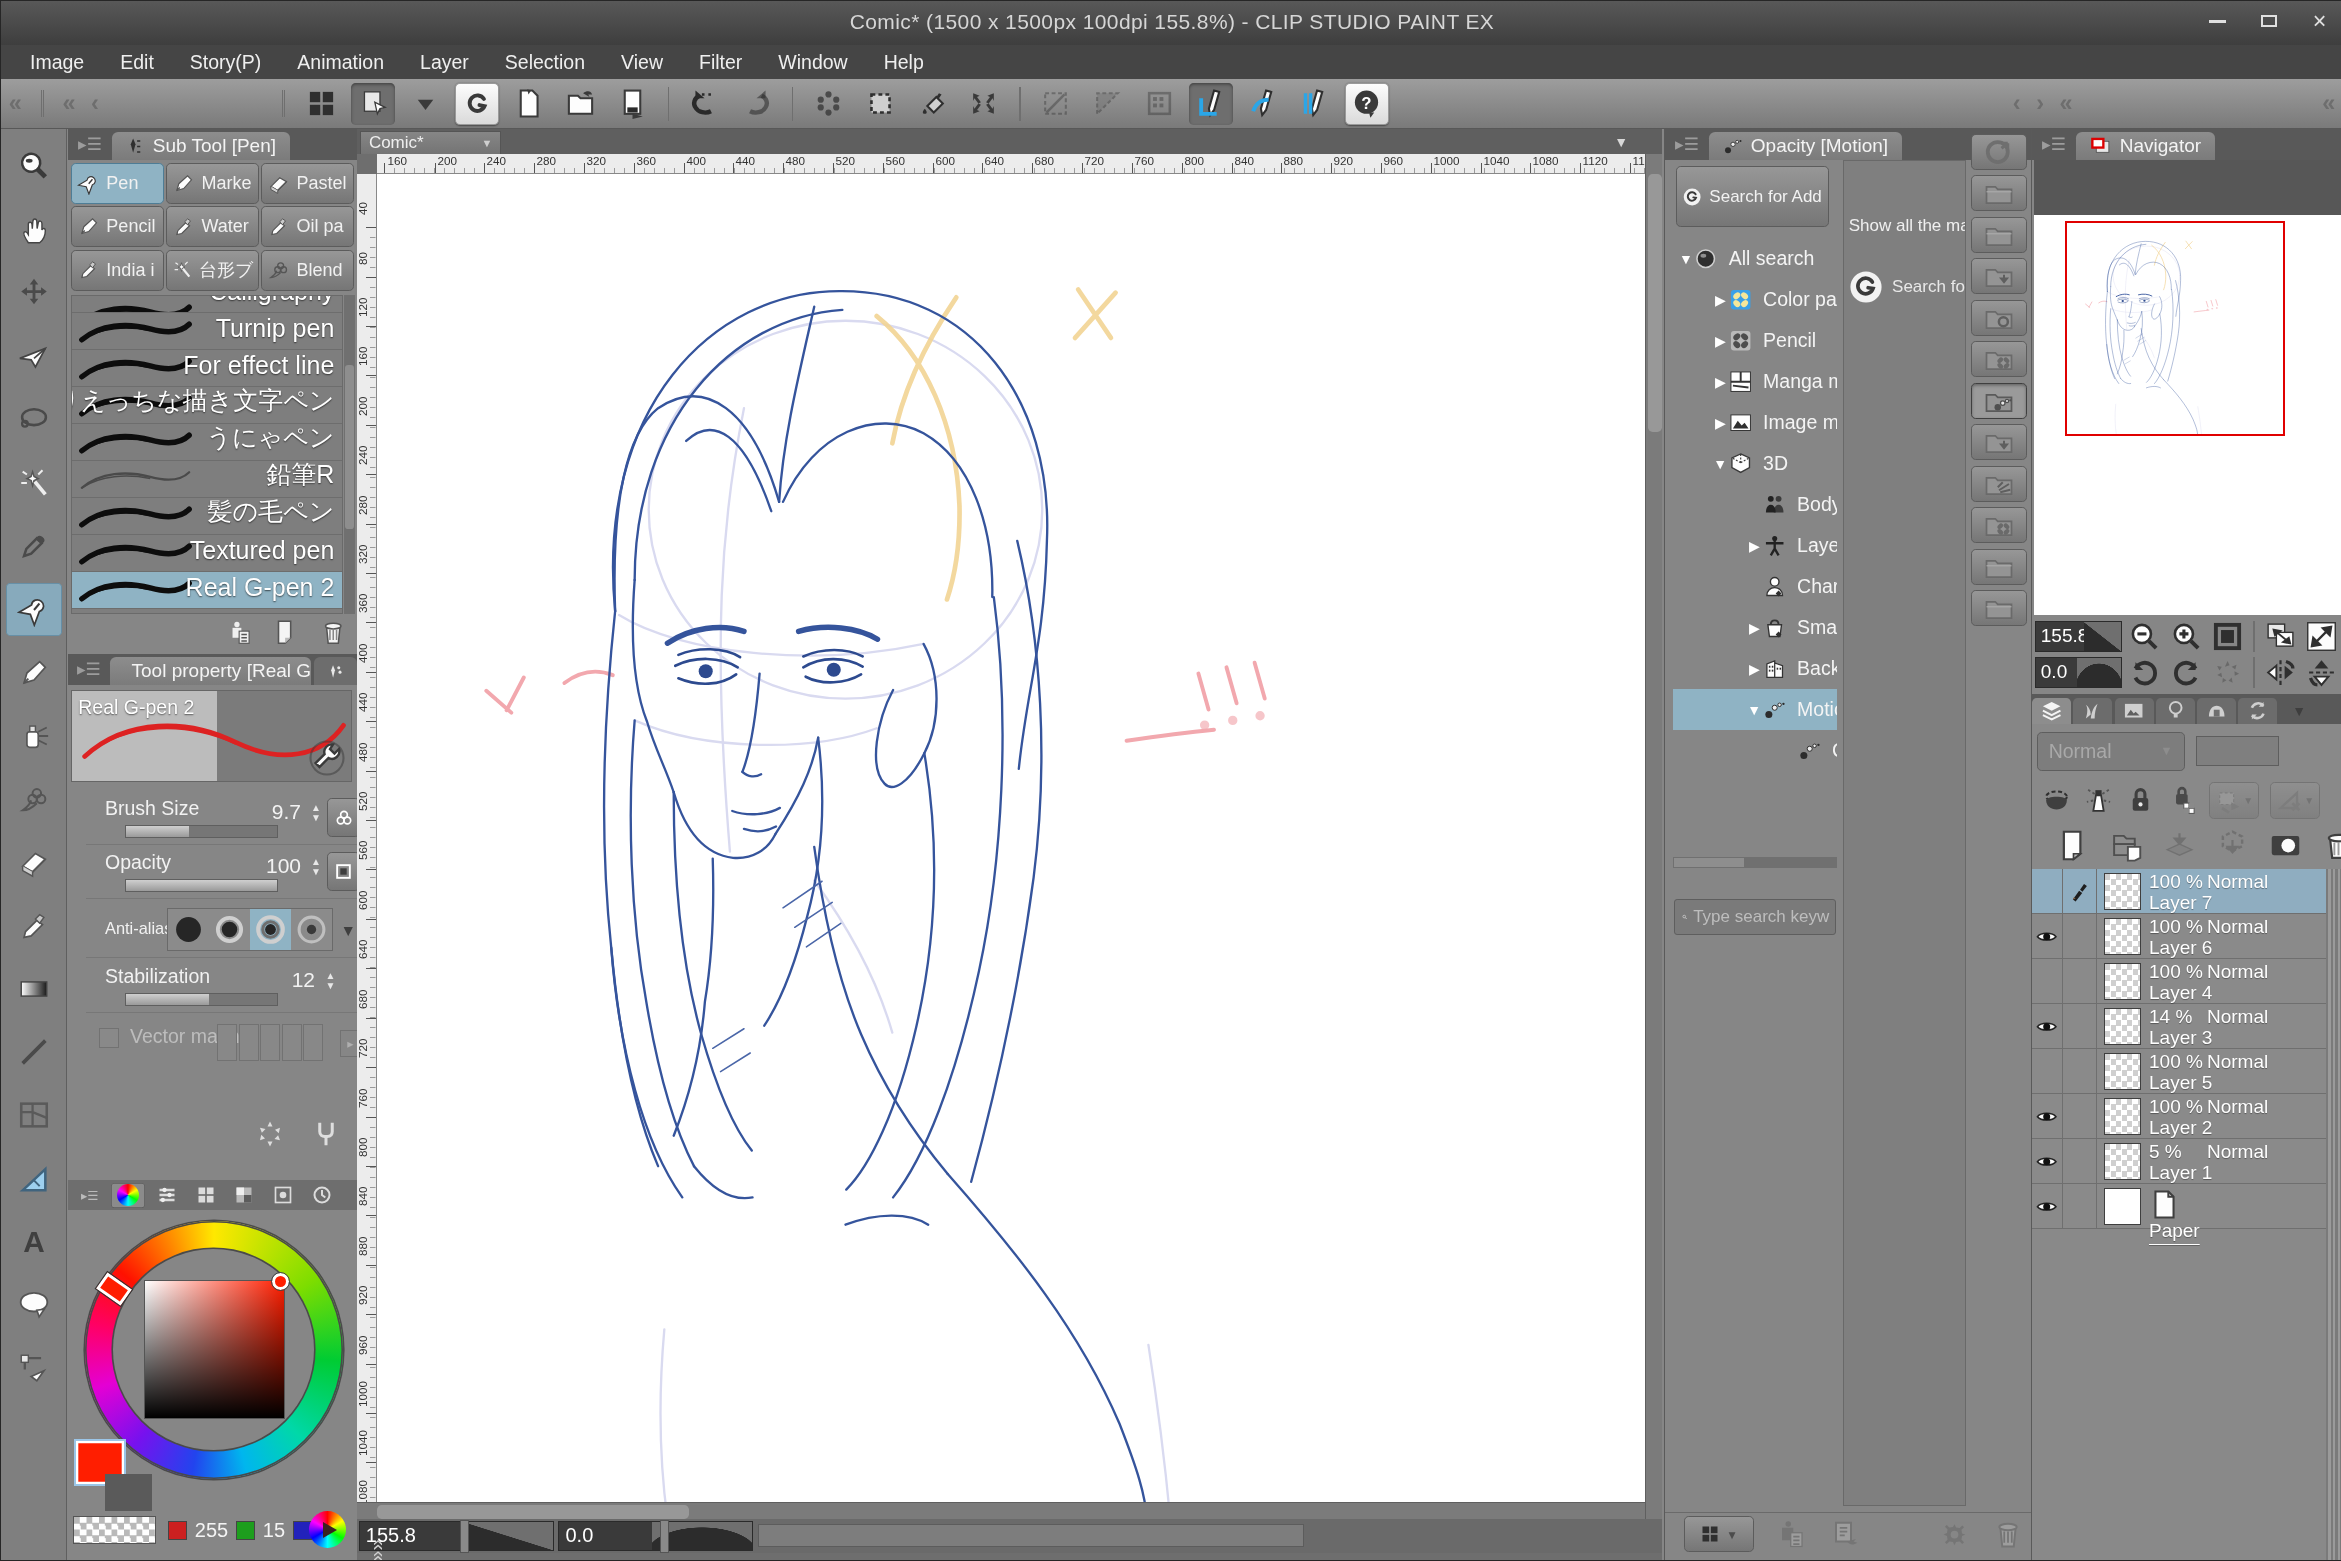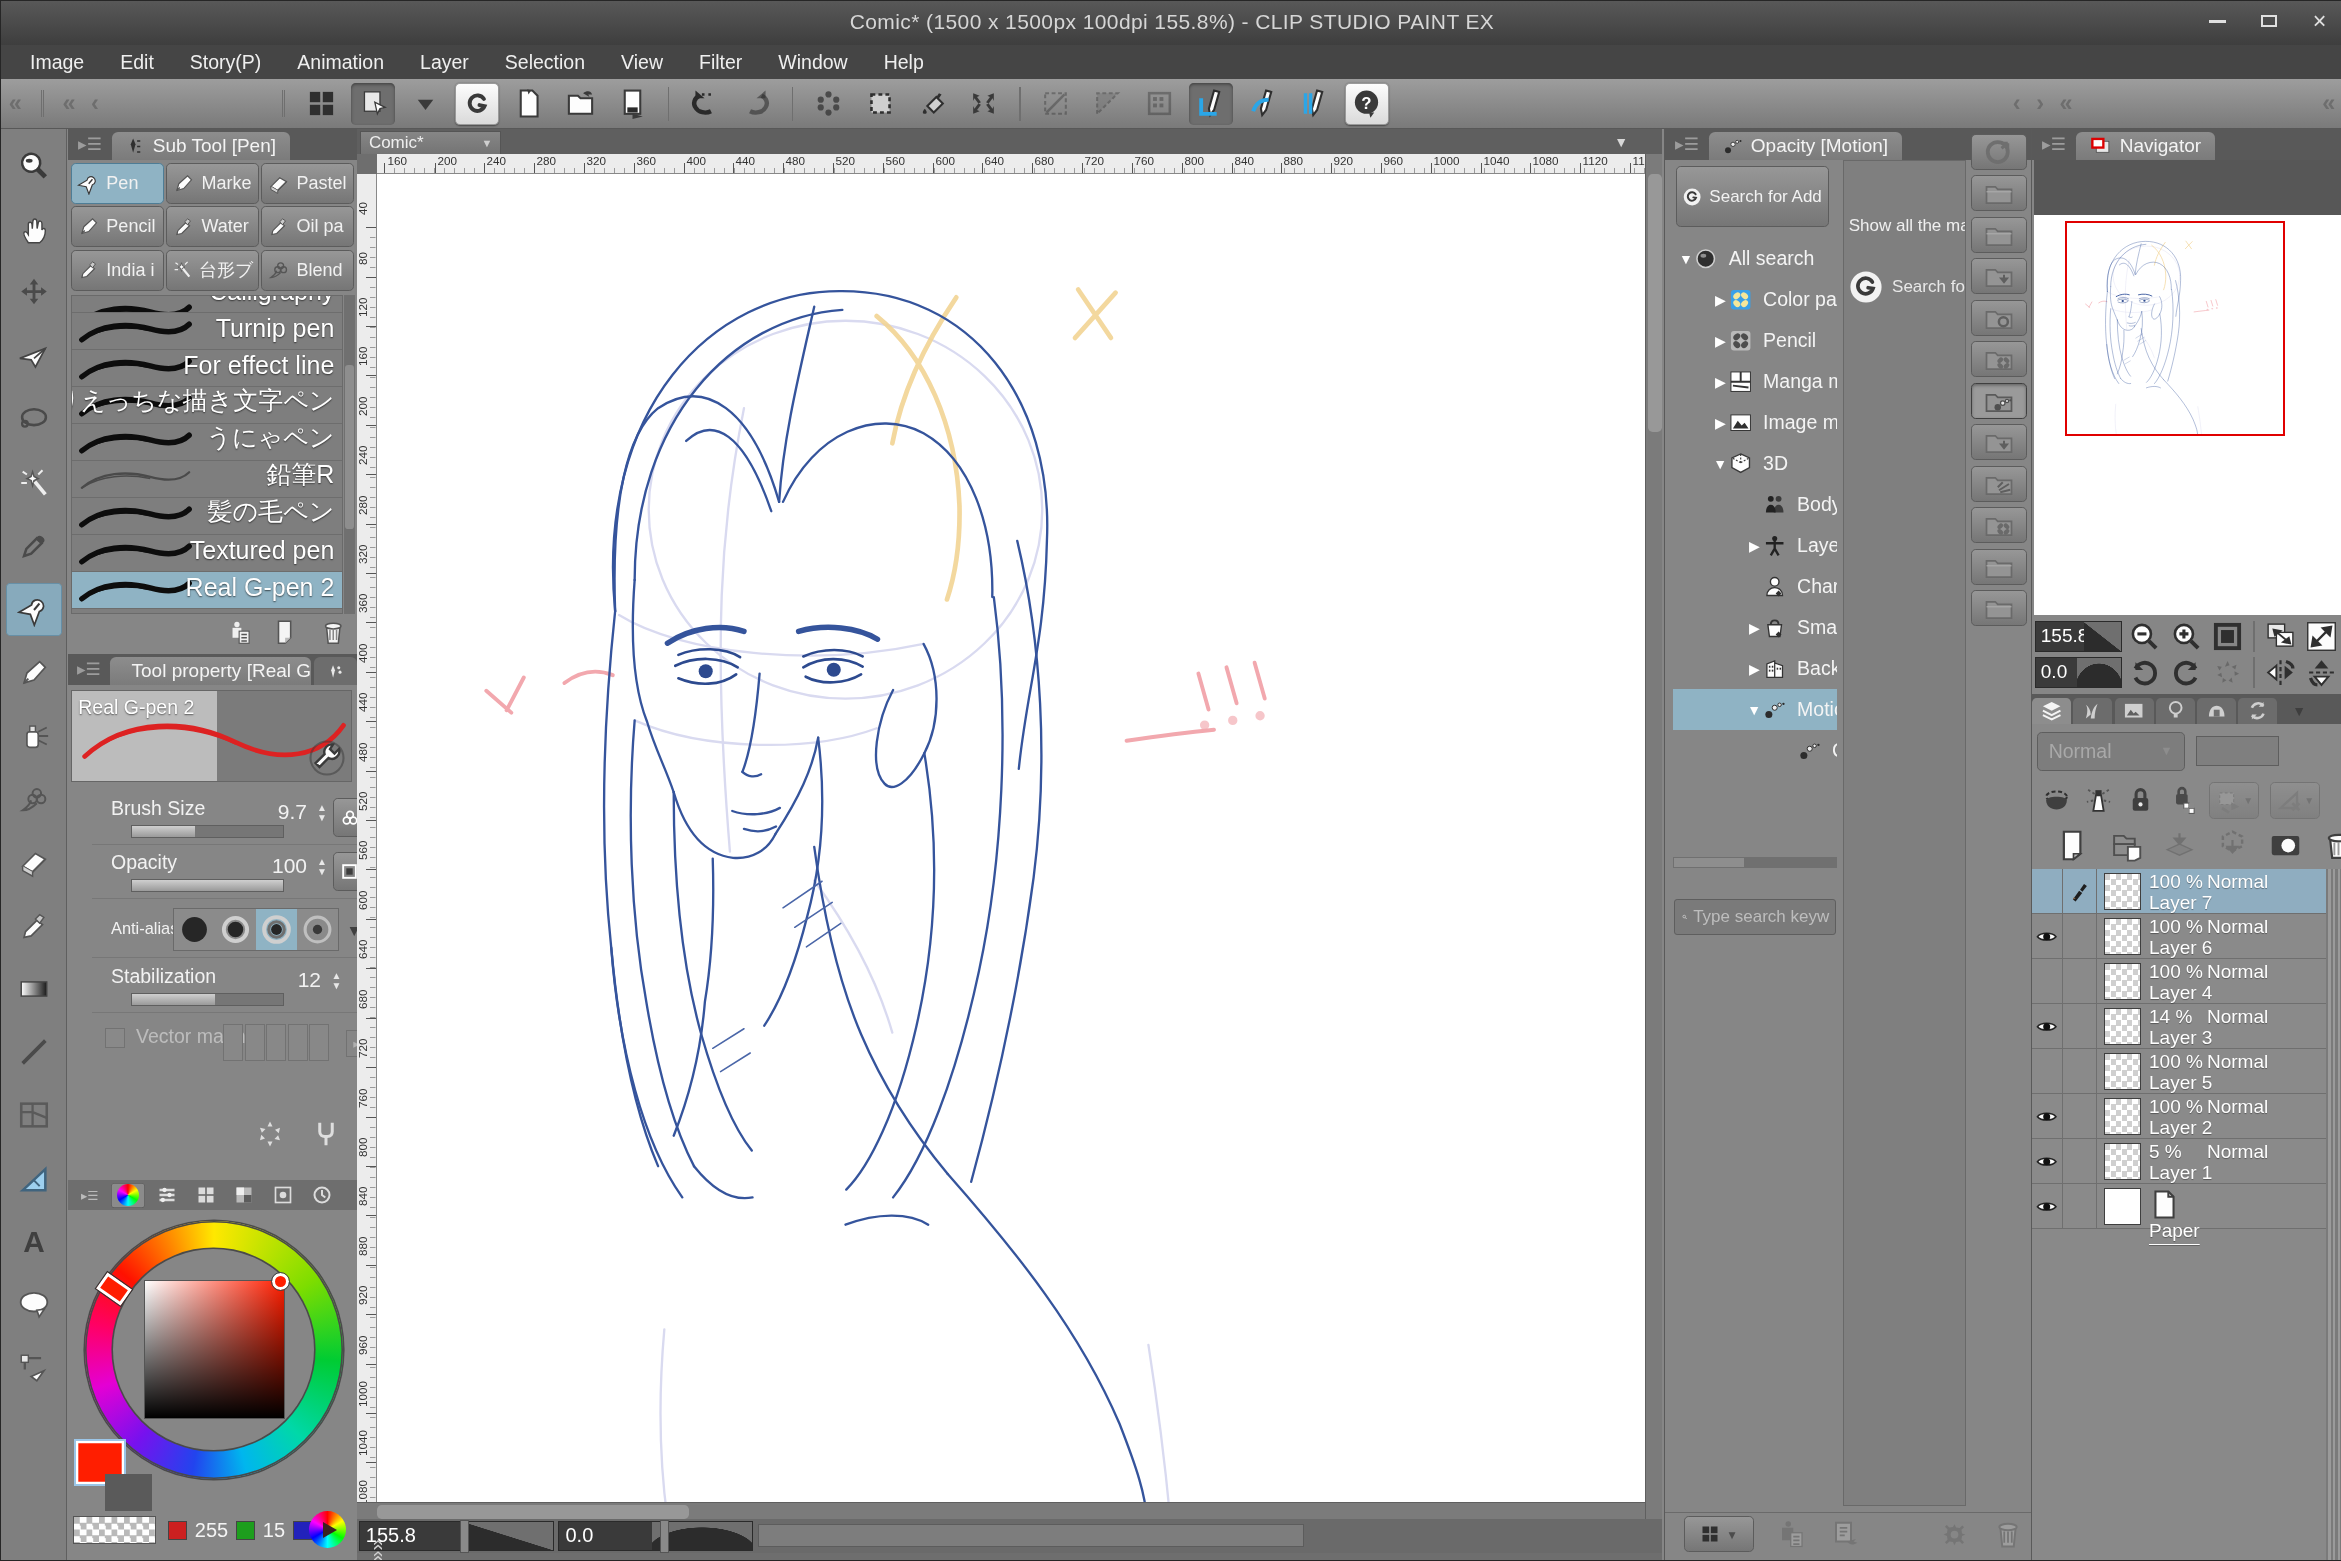--- a/index.html
+++ b/index.html
@@ -53,21 +53,21 @@
   #brush-scroll { position:absolute; left:276px; top:166px; width:11px; height:319px; background:#707070; }
   #brush-scroll .thumb { position:absolute; left:0.8px; top:70px; width:9.4px; height:164px; background:#8e8e8e; border-radius:3.1px; }
   #brush-actions { position:absolute; right:11px; top:490px; display:flex; gap:20px; color:#efefef; }
 
   
   #toolprop { position:absolute; left:67px; top:653px; width:289px; height:526px; background:#868686; }
   #tp-preview { position:absolute; left:3.1px; top:36px; width:281px; height:92px; background:#7b7b7b; border:0.8px solid #666; overflow:hidden; }
   #tp-preview .lt { position:absolute; left:0; top:0; width:145px; height:92px; background:#bcbcbc; }
   #tp-preview .nm { position:absolute; left:6.2px; top:4.7px; font-size:19.5px; color:#fff; text-shadow:0 0.8px 1.6px #555; }
   #tp-preview .wrench { position:absolute; right:6.2px; bottom:4.7px; }
-  .tprow { position:absolute; left:24px; width:276px; height:50px; color:#f2f2f2; border-bottom:0.8px solid #777; }
+  .tprow { position:absolute; left:18px; width:276px; height:50px; color:#f2f2f2; border-bottom:0.8px solid #777; }
   .tprow .lab { position:absolute; left:19px; top:1.6px; font-size:19.5px; }
   .tprow .val { position:absolute; right:61px; top:4.7px; font-size:21px; }
   .tprow .stepper { position:absolute; right:41px; top:7.8px; color:#e8e8e8; font-size:10px; line-height:10px; text-align:center; }
   .tprow .slider { position:absolute; left:39px; bottom:6.2px; width:153px; height:12.5px; border:0.8px solid #5f5f5f; background:#767676; }
   .tprow .slider i { display:block; height:100%; background:linear-gradient(#cfcfcf,#9a9a9a); }
   .tprow .sqbtn { position:absolute; right:1.6px; top:3.1px; width:33px; height:39px; display:flex; align-items:center; justify-content:center; color:#fff; }
   .aacircles { position:absolute; left:81px; top:3.1px; display:flex; border:0.8px solid #6a6a6a; background:#8b8b8b; }
   .aac { width:41px; height:41px; display:flex; align-items:center; justify-content:center; }
   .aac.sel { background:#8fb3c4; }
   .tprow.dim { opacity:.5; }

